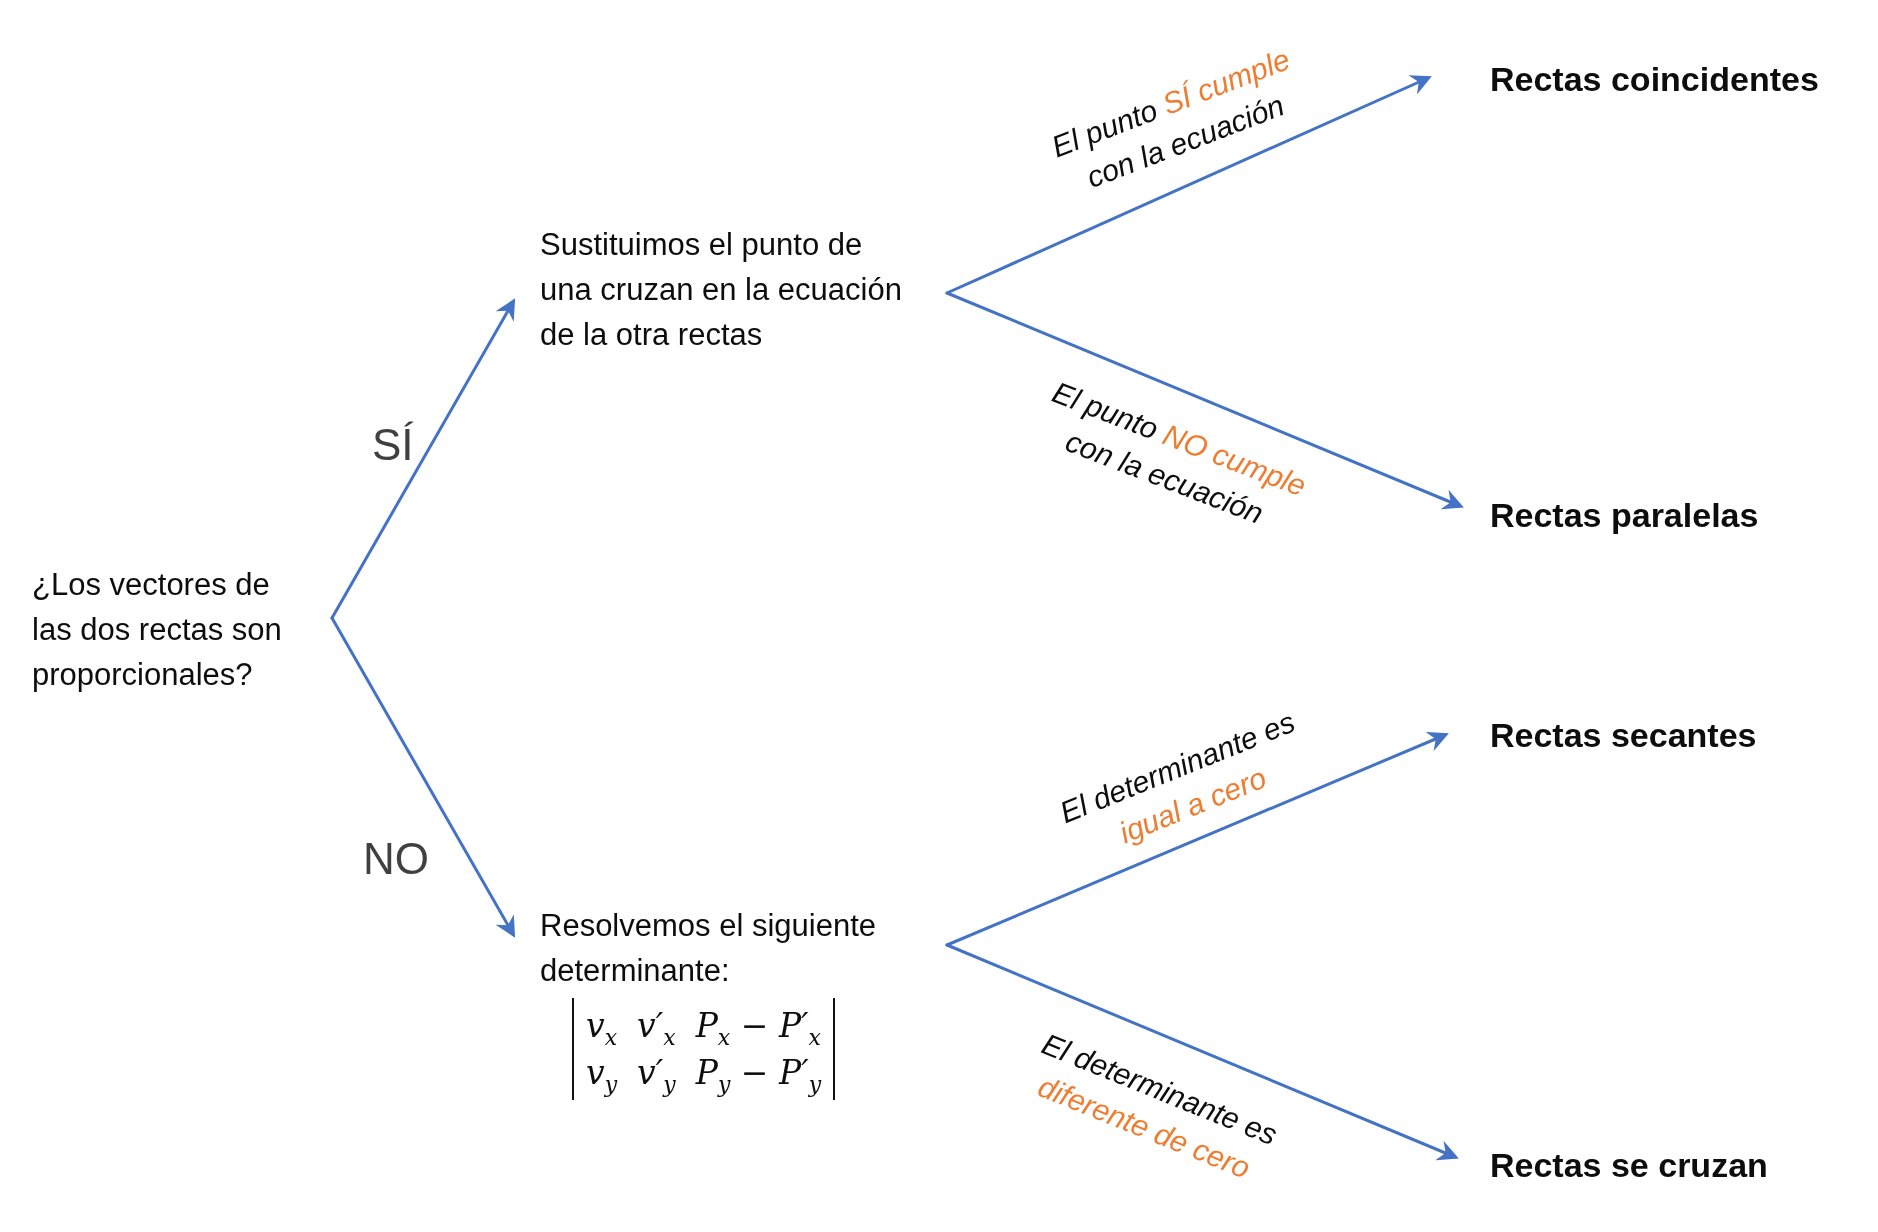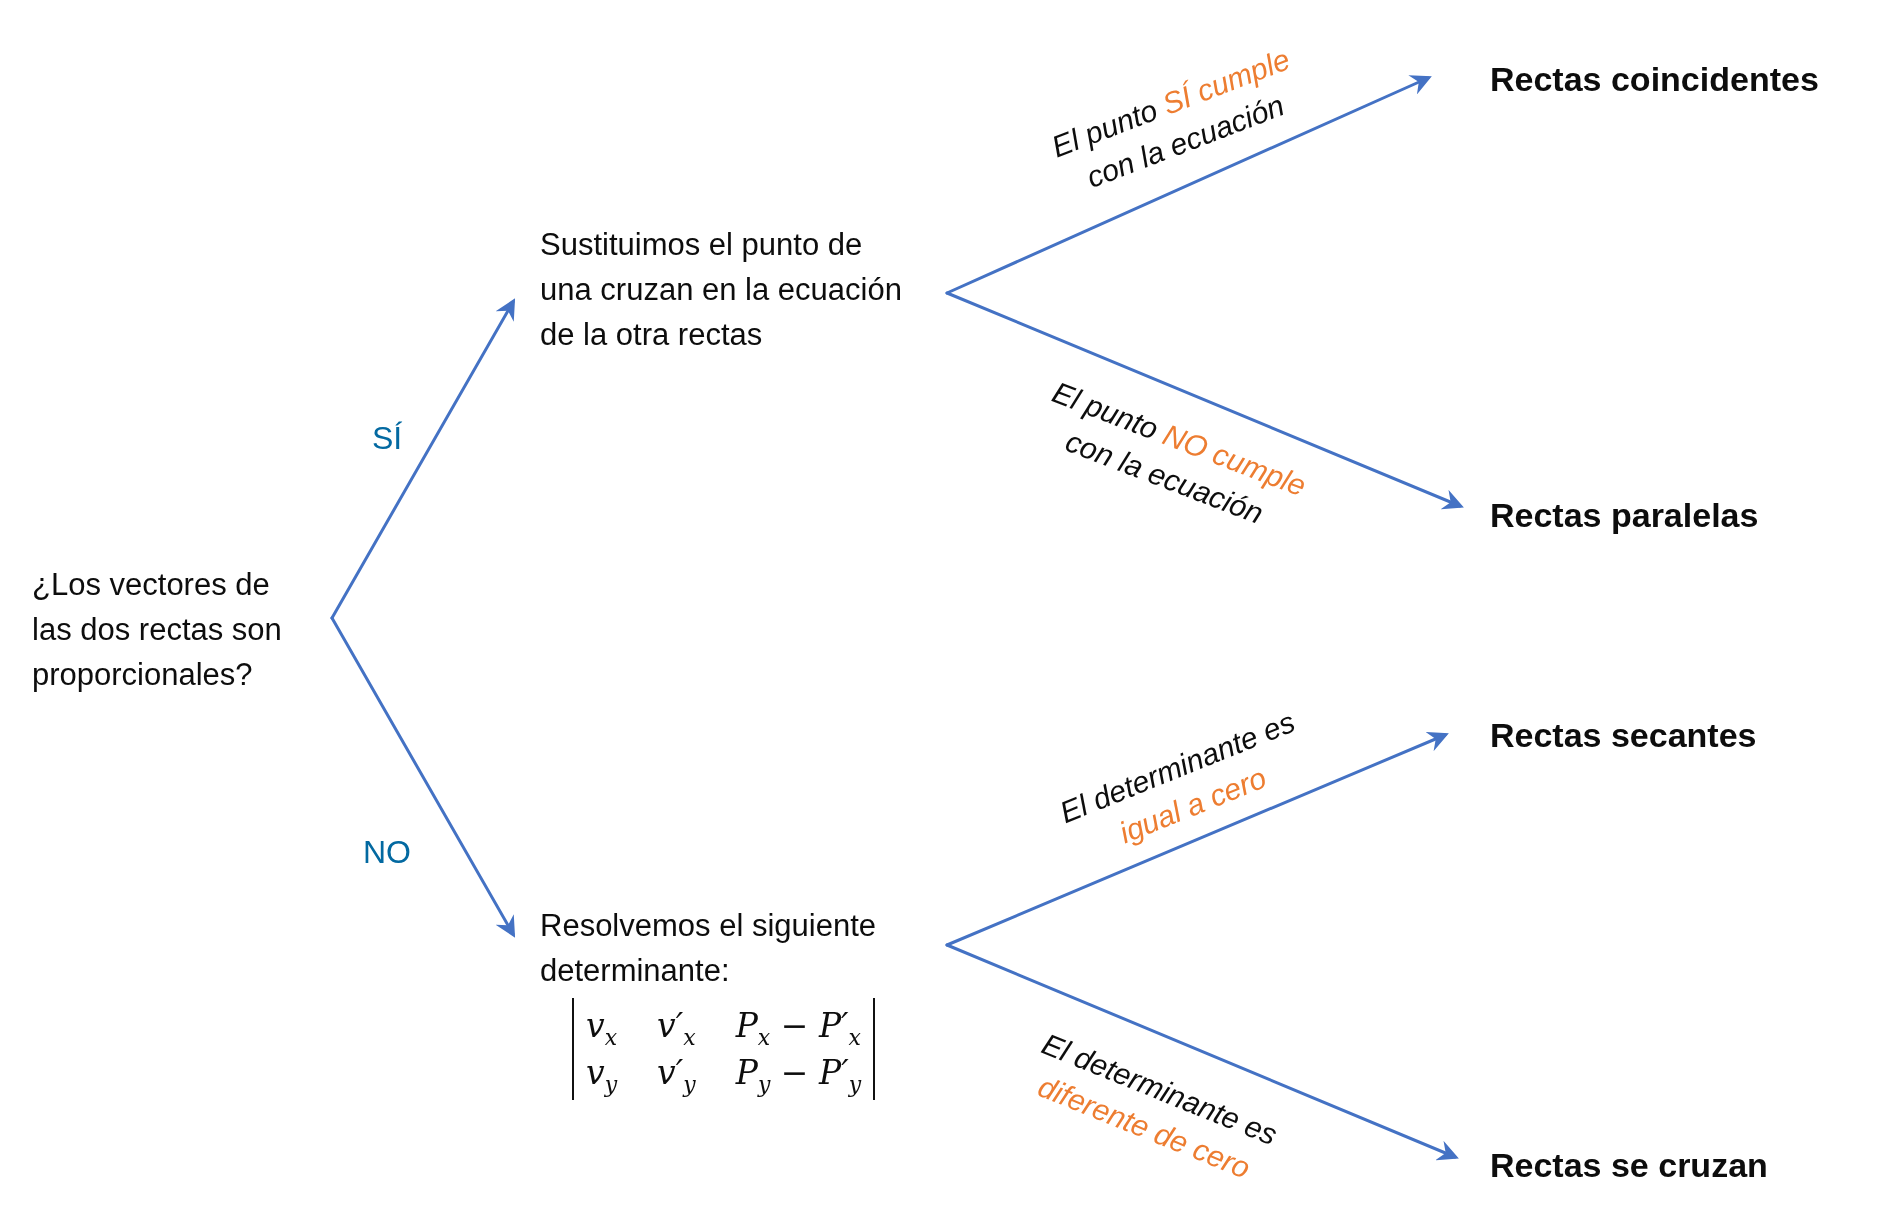--- a/index.html
+++ b/index.html
@@ -4,32 +4,32 @@
 <style>
   html,body{margin:0;padding:0;background:#ffffff;}
   body{width:1878px;height:1232px;position:relative;overflow:hidden;
        font-family:"Liberation Sans",sans-serif;color:#0d0d0d;}
   .abs{position:absolute;}
   
   .node-text{font-size:31px;line-height:45px;white-space:nowrap;}
   
   .question{font-size:31px;line-height:45px;white-space:nowrap;}
   
-  .branch-label{font-size:32px;color:#0369a1;white-space:nowrap;}
+  .branch-label{font-size:44px;color:#404040;white-space:nowrap;}
   
   .outcome{font-size:34px;font-weight:bold;white-space:nowrap;}
   
   .edge-label{font-size:30px;font-style:italic;line-height:41px;text-align:center;
               white-space:nowrap;transform-origin:center center;}
   .edge-label .orange{color:#ED7D31;}
   
   .matrix{border-left:2.5px solid #111;border-right:2.5px solid #111;
           padding:4px 12px;font-family:"DejaVu Serif",serif;font-style:italic;
           font-size:33px;}
-  .mrow{display:flex;gap:40px;line-height:47px;}
+  .mrow{display:flex;gap:20px;line-height:47px;}
   .mcell{white-space:nowrap;}
   .mcell sub{font-size:22px;line-height:0;}
   svg.connectors{position:absolute;left:0;top:0;}
 </style>
 </head>
 <body>
 
 <svg class="connectors" width="1878" height="1232" viewBox="0 0 1878 1232">
   <defs>
     <marker id="arrowhead" viewBox="0 0 10 10" refX="8" refY="5" markerWidth="7" markerHeight="7" orient="auto-start-reverse">

